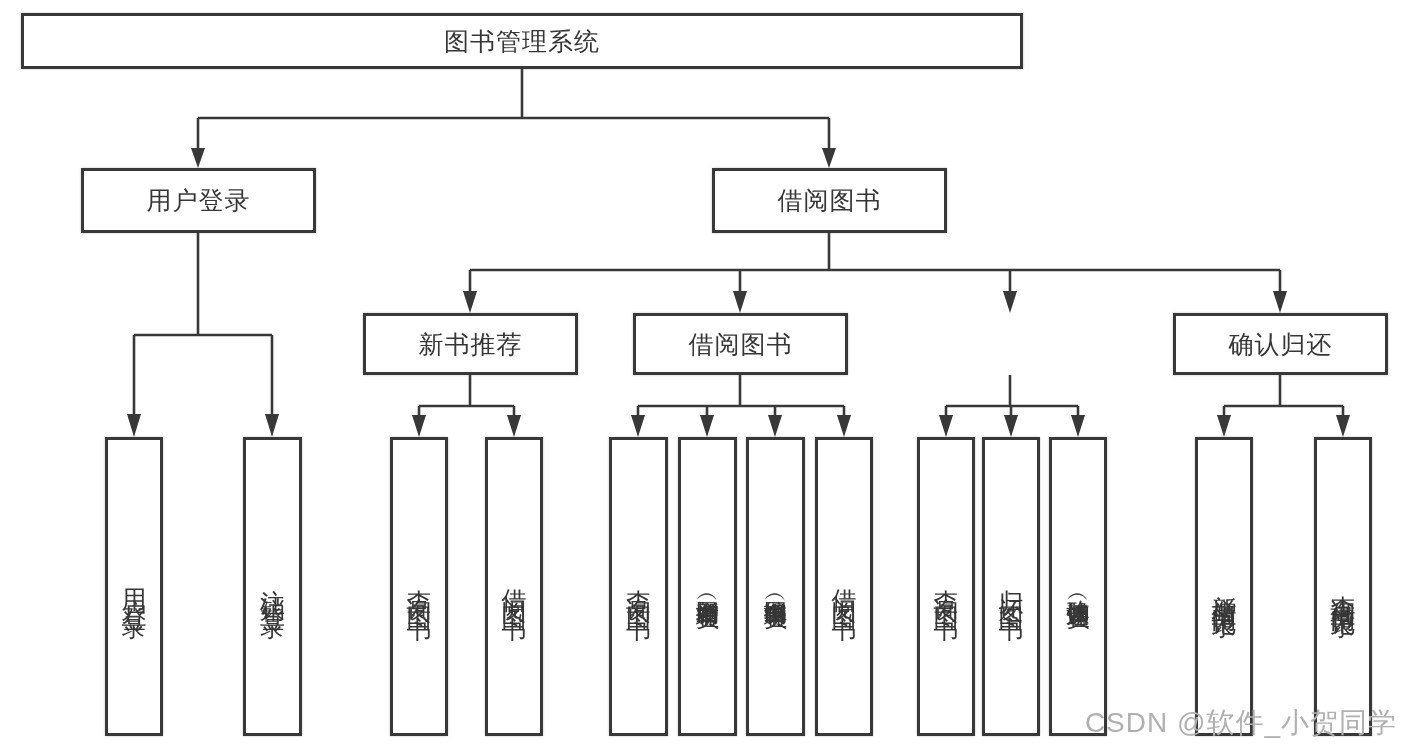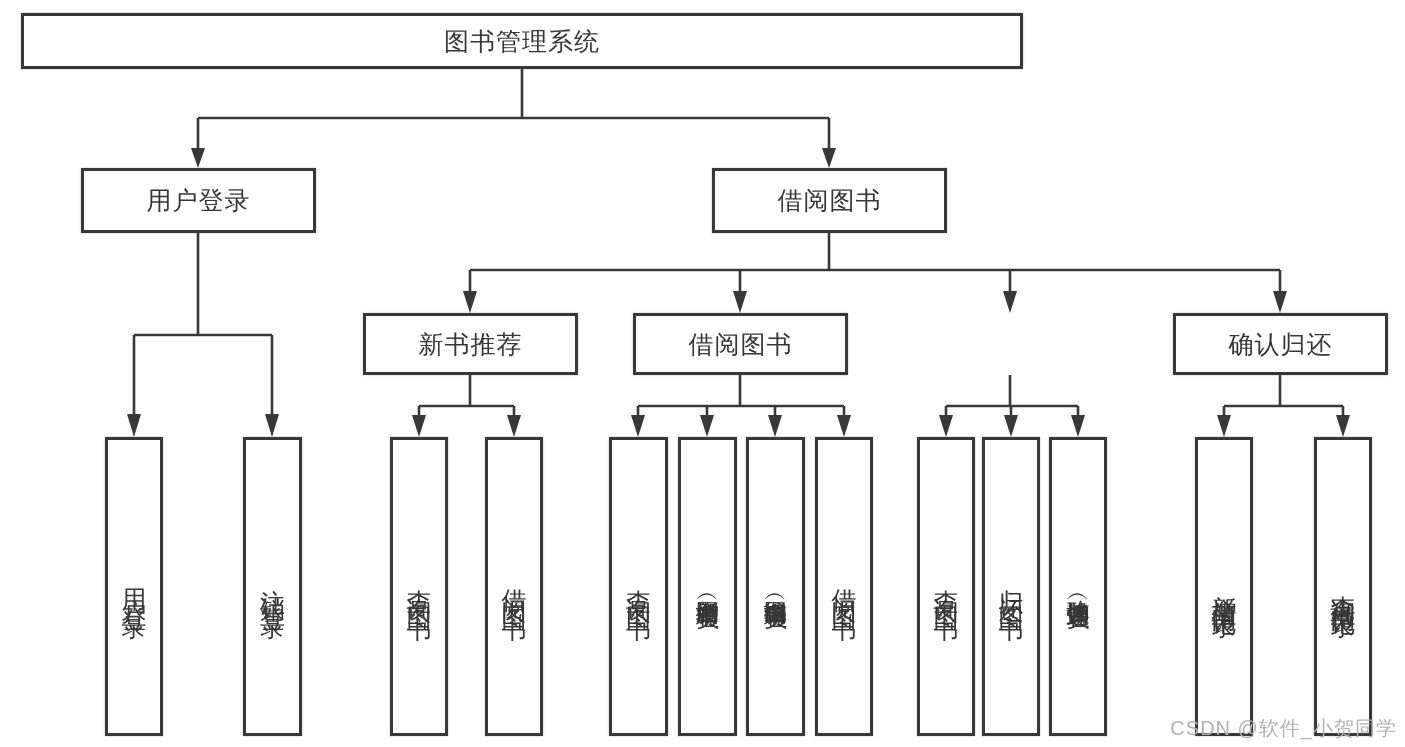--- a/index.html
+++ b/index.html
@@ -47,21 +47,21 @@
     writing-mode: vertical-rl;
     line-height: 1;
   }
   .v4 .lbl { font-size: 25px; letter-spacing: 9px; }
   .v6 .lbl { font-size: 25px; letter-spacing: 4px; }
   .v9 .lbl { font-size: 23px; letter-spacing: 1px; }
   #watermark {
     position: absolute;
     right: 8px;
     bottom: 5px;
-    font-size: 20px;
+    font-size: 28px;
     color: #b0b0b0;
     letter-spacing: 1px;
     white-space: nowrap;
     z-index: 2;
   }
 </style>
 </head>
 <body>
 
 <div id="stage">

